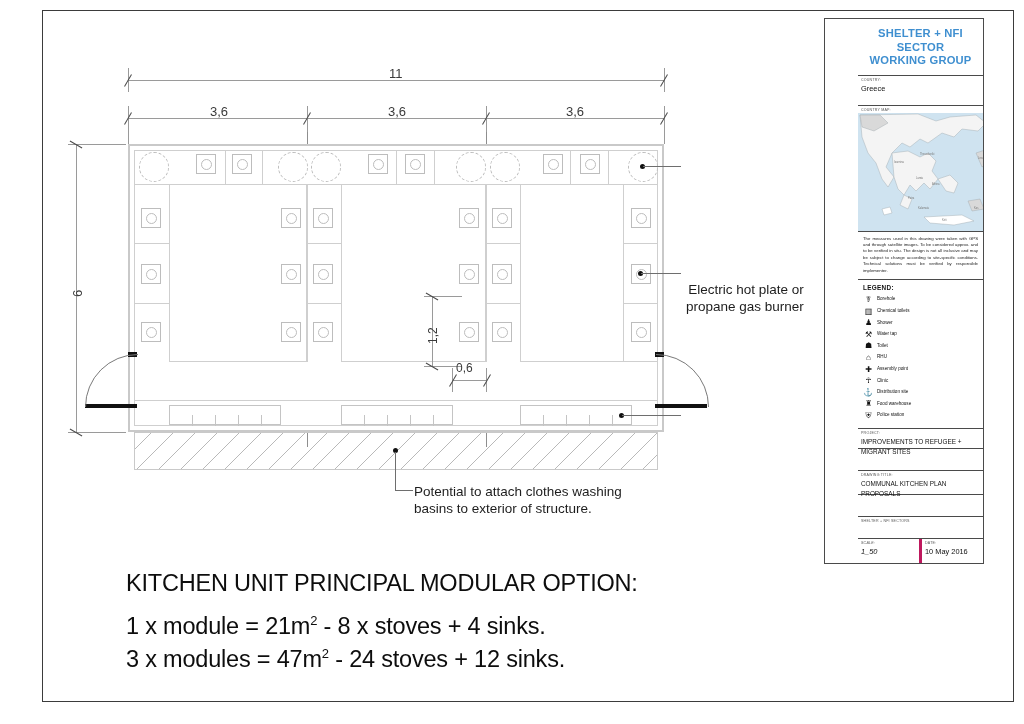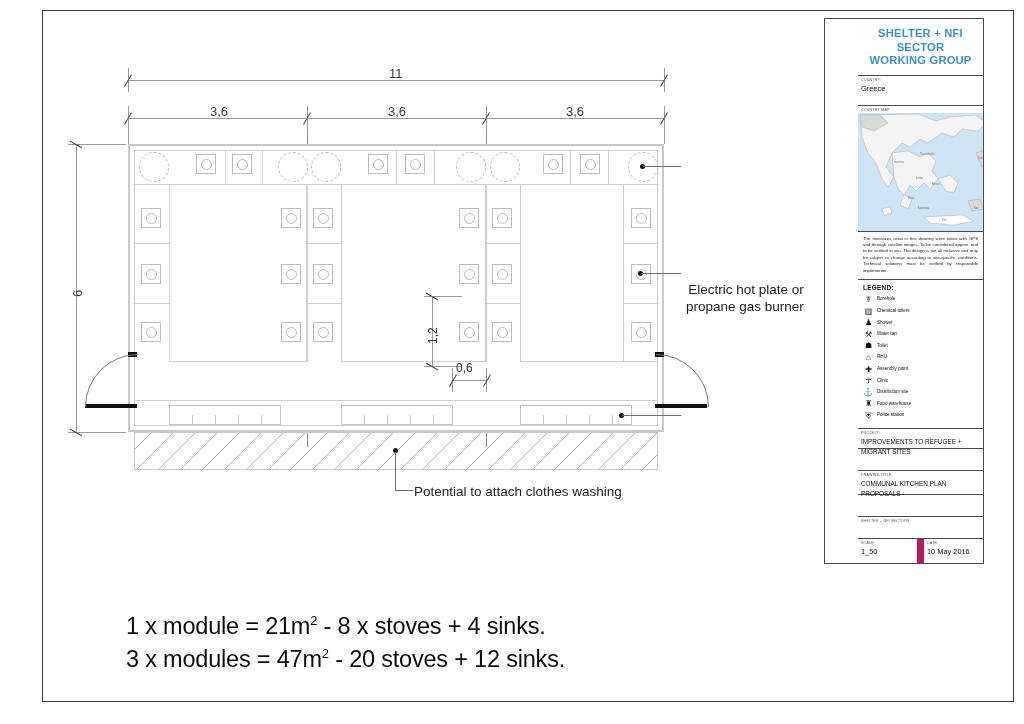--- a/index.html
+++ b/index.html
@@ -75,21 +75,21 @@
   .tb-note{font-size:4.3px;line-height:6.4px;color:#1a1a1a;padding:4px 5px 5px;text-align:justify;}
   .tb-legend{padding:4px 5px 6px;}
   .legend-title{font-size:6.4px;font-weight:bold;color:#111;margin-bottom:4px;letter-spacing:.3px;}
   .legend-item{display:flex;align-items:center;margin-bottom:2.6px;}
   .legend-glyph{width:11px;text-align:center;font-size:8px;color:#111;line-height:9px;flex:0 0 11px;}
   .legend-text{font-size:4.6px;color:#111;margin-left:3px;line-height:6px;}
 
   .map-box{height:118px;position:relative;overflow:hidden;background:#cfe3f0;}
   .tb-split{display:flex;}
   .tb-split>div{flex:1;}
-  .tb-split>div:first-child{border-right:7px solid #be185d;}
+  .tb-split>div:first-child{border-right:3px solid #be185d;font-style:italic;}
 </style>
 </head>
 <body>
 
 <div class="page">
   <div class="sheet-border"></div>
 
   <div class="drawing">
 
     <div class="dimline h" style="left:128px;top:80px;width:536px;"></div>
@@ -274,27 +274,29 @@
     <div class="leader" style="left:643px;top:166px;width:38px;"></div>
     <div class="leader" style="left:641px;top:273px;width:40px;"></div>
     <div class="leader" style="left:622px;top:415px;width:59px;"></div>
 
     <div class="callout" style="left:686px;top:282px;text-align:right;">
       <div>Electric hot plate or</div>
       <div>propane gas burner</div>
     </div>
     <div class="callout" style="left:414px;top:484px;">
       <div>Potential to attach clothes washing</div>
-    </div>
-
+      <div>basins to exterior of structure.</div>
+    </div>
+
+    <div class="bigtitle" style="left:126px;top:568px;">KITCHEN UNIT PRINCIPAL MODULAR OPTION:</div>
     <div class="bigtitle" style="left:126px;top:605px;">
       <span>1 x module = 21m</span><sup>2</sup><span> - 8 x stoves + 4 sinks.</span>
     </div>
     <div class="bigtitle" style="left:126px;top:638px;">
-      <span>3 x modules = 47m</span><sup>2</sup><span> - 20 stoves + 12 sinks.</span>
+      <span>3 x modules = 47m</span><sup>2</sup><span> - 24 stoves + 12 sinks.</span>
     </div>
   </div>
 
   <div class="tb">
 
     <div class="tb-row">
       <div class="tb-head">
         <div>SHELTER + NFI SECTOR</div>
         <div>WORKING GROUP</div>
       </div>

